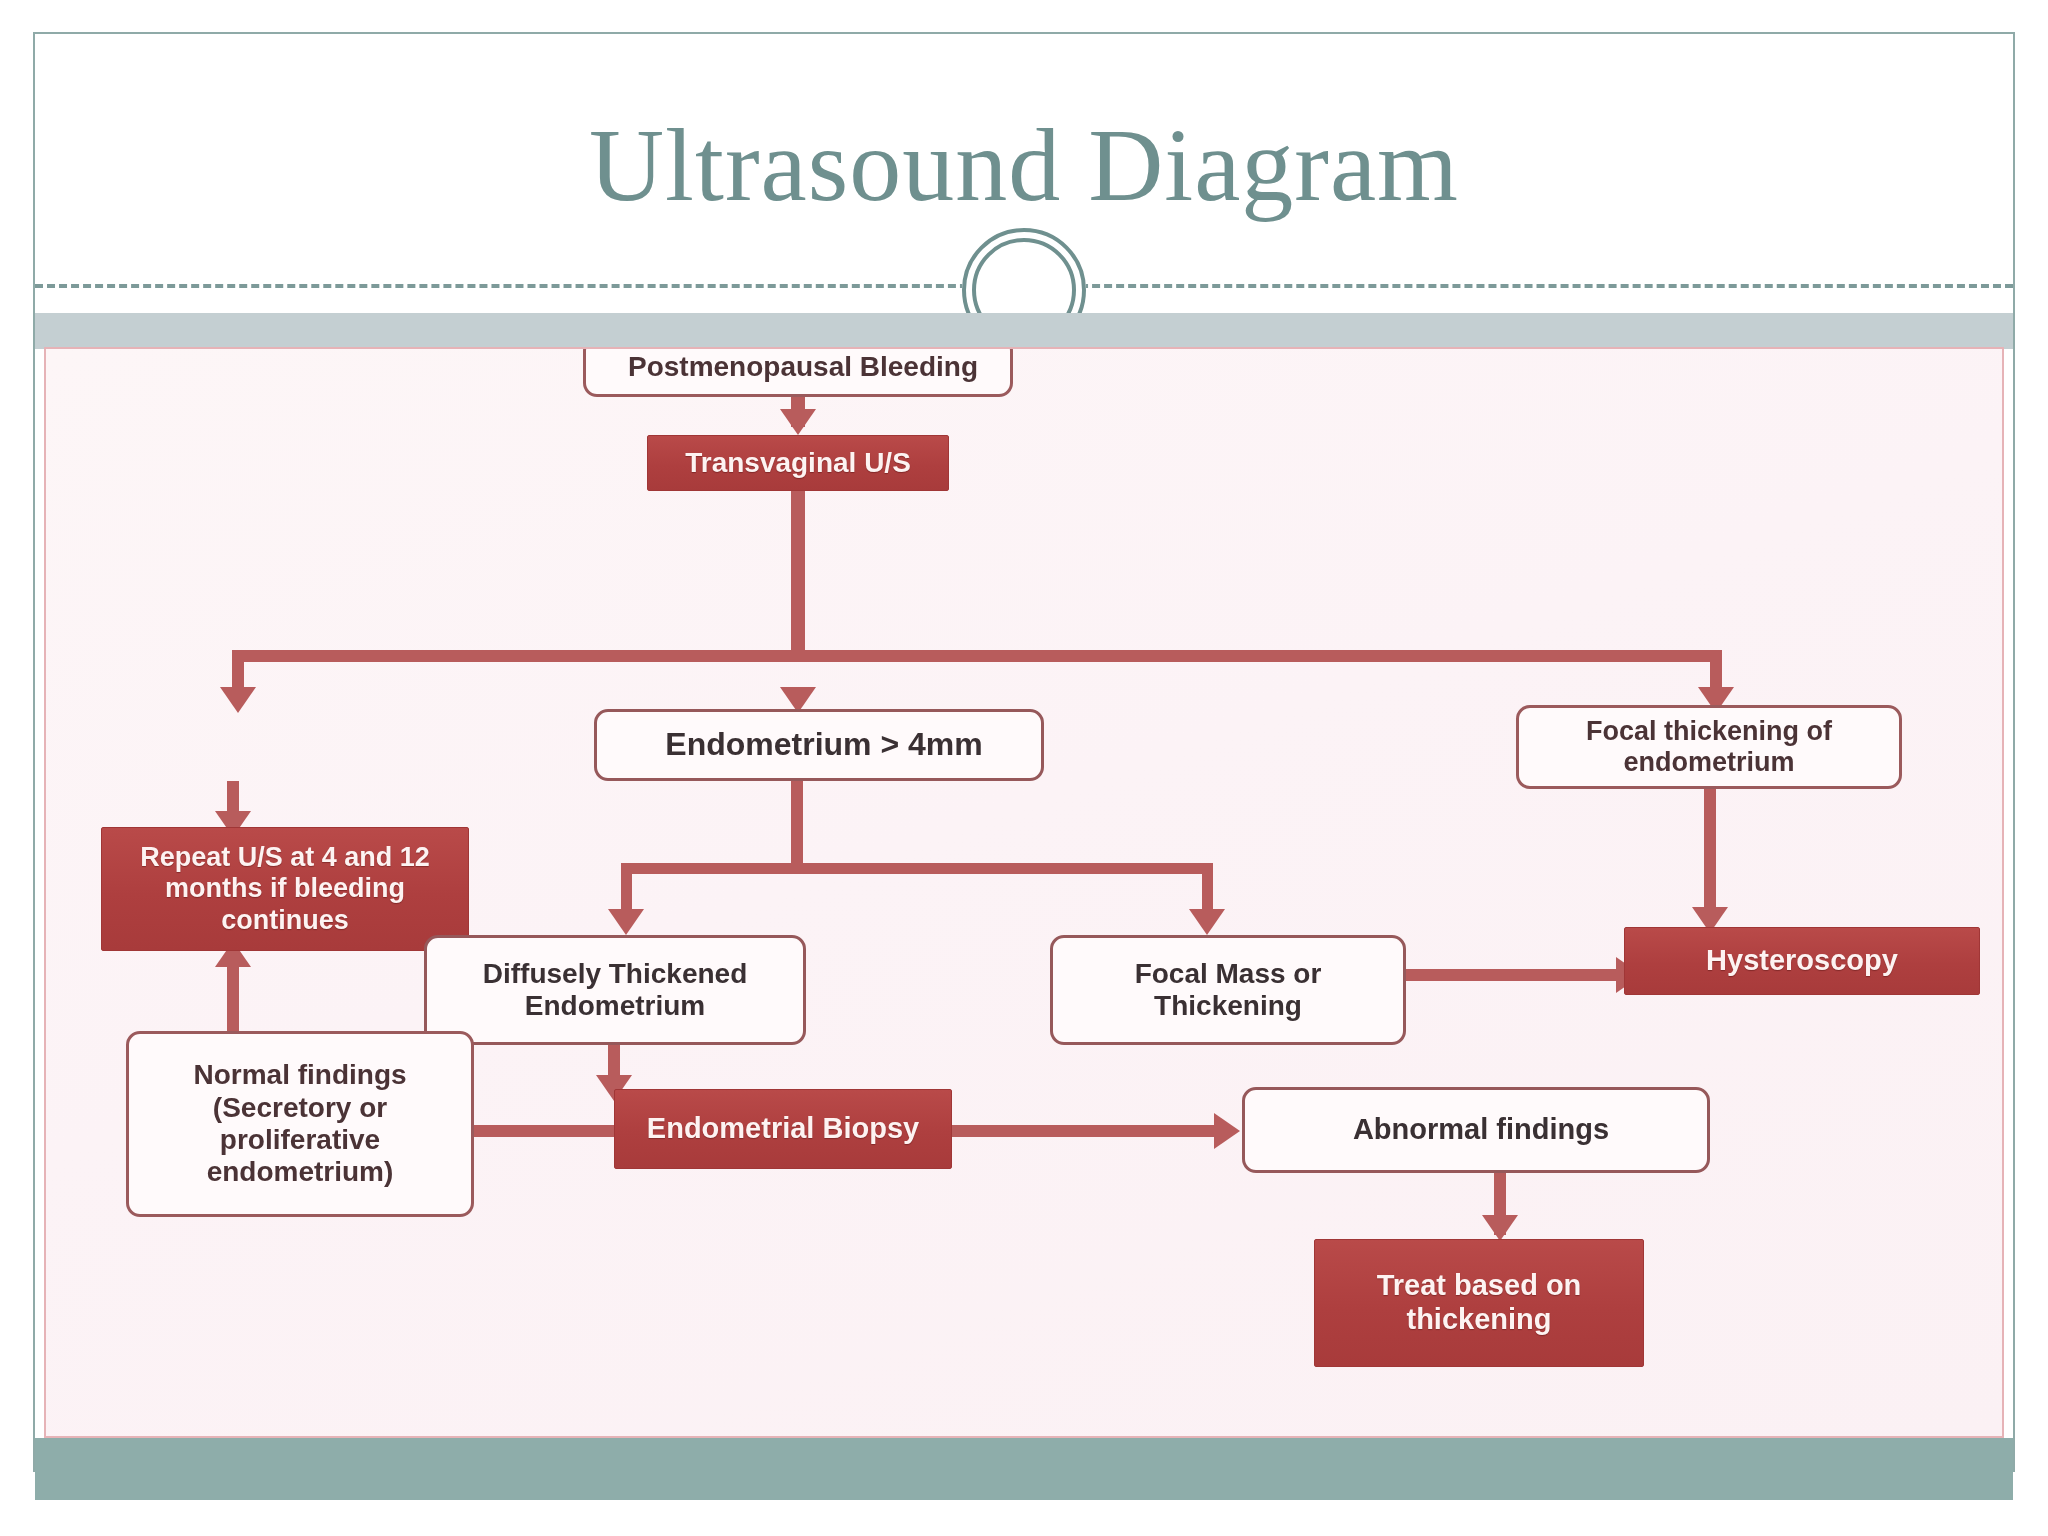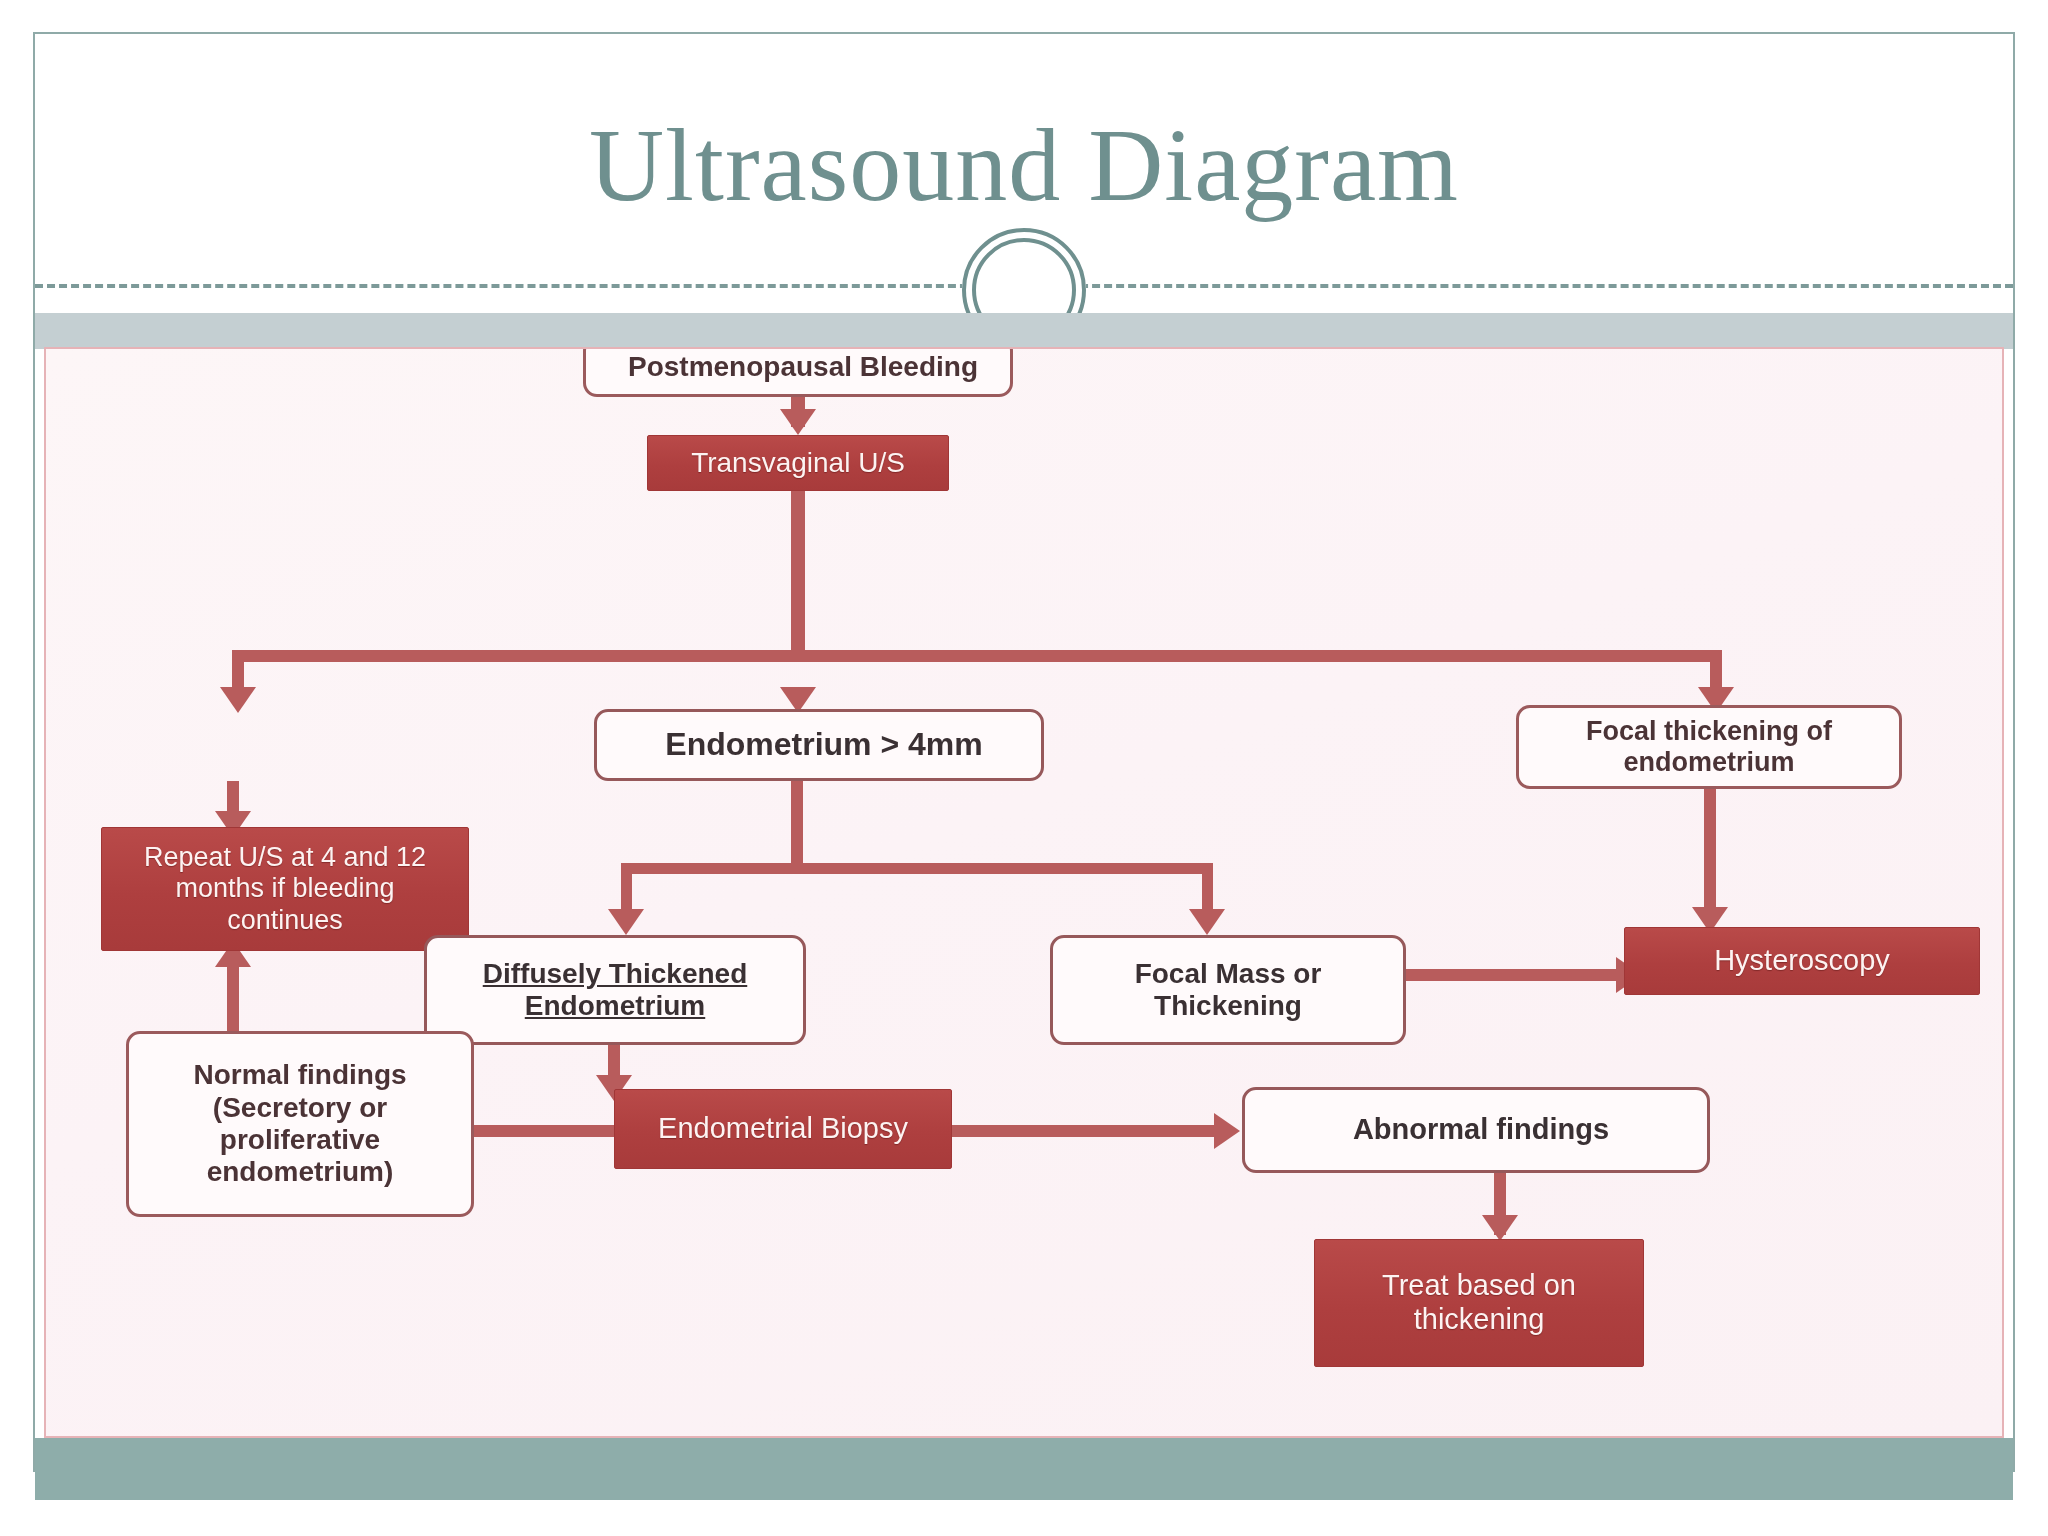--- a/index.html
+++ b/index.html
@@ -40,21 +40,21 @@
     border:2px solid #e6b3b7;box-sizing:border-box;overflow:hidden;}
 
   
   .node{position:absolute;box-sizing:border-box;display:flex;align-items:center;
     justify-content:center;text-align:center;line-height:1.16;}
 
   .node.outline{background:#fffafb;border:3px solid #9b5a5c;border-radius:14px;
     color:#4b3336;font-weight:700;padding-left:10px;}
   .node.outline.thin{font-weight:600;color:#3a3033;border-color:#96585a;}
   .node.filled{background:linear-gradient(180deg,#b94a49 0%,#ae3f3f 55%,#a83b3b 100%);
-    color:#fdf3f2;font-weight:400;border:1px solid #a03636;
+    color:#fdf3f2;font-weight:700;border:1px solid #a03636;
     text-shadow:0 1px 1px rgba(80,15,15,.45);}
 
   
   .vline{position:absolute;background:#b85c5c;}
   .hline{position:absolute;background:#b85c5c;}
   .arrow-down{position:absolute;width:0;height:0;border-left:18px solid transparent;
     border-right:18px solid transparent;border-top:26px solid #b85c5c;}
   .arrow-up{position:absolute;width:0;height:0;border-left:18px solid transparent;
     border-right:18px solid transparent;border-bottom:26px solid #b85c5c;}
   .arrow-right{position:absolute;width:0;height:0;border-top:18px solid transparent;
@@ -129,21 +129,21 @@
 
     <div class="node filled" style="left:601px;top:86px;width:302px;height:56px;font-size:28px;border-radius:2px;">Transvaginal U/S</div>
 
 
     <div class="node outline thin" style="left:548px;top:360px;width:450px;height:72px;font-size:32px;">Endometrium &gt; 4mm</div>
 
     <div class="node outline" style="left:1470px;top:356px;width:386px;height:84px;font-size:27px;padding:0 16px;">Focal thickening of endometrium</div>
 
     <div class="node filled" style="left:55px;top:478px;width:368px;height:124px;font-size:27px;padding:0 14px;border-radius:2px;">Repeat U/S at 4 and 12 months if bleeding continues</div>
 
-    <div class="node outline thin" style="left:378px;top:586px;width:382px;height:110px;font-size:28px;padding:4px 18px;text-decoration:underline;">Diffusely Thickened Endometrium</div>
+    <div class="node outline thin" style="left:378px;top:586px;width:382px;height:110px;font-size:28px;padding:4px 18px;">Diffusely Thickened Endometrium</div>
 
     <div class="node outline thin" style="left:1004px;top:586px;width:356px;height:110px;font-size:28px;padding:0 18px;">Focal Mass or Thickening</div>
 
     <div class="node filled" style="left:1578px;top:578px;width:356px;height:68px;font-size:29px;border-radius:2px;">Hysteroscopy</div>
 
     <div class="node outline" style="left:80px;top:682px;width:348px;height:186px;font-size:28px;padding:0 16px;">Normal findings (Secretory or proliferative endometrium)</div>
 
     <div class="node filled" style="left:568px;top:740px;width:338px;height:80px;font-size:29px;border-radius:2px;">Endometrial Biopsy</div>
 
     <div class="node outline thin" style="left:1196px;top:738px;width:468px;height:86px;font-size:29px;">Abnormal findings</div>

